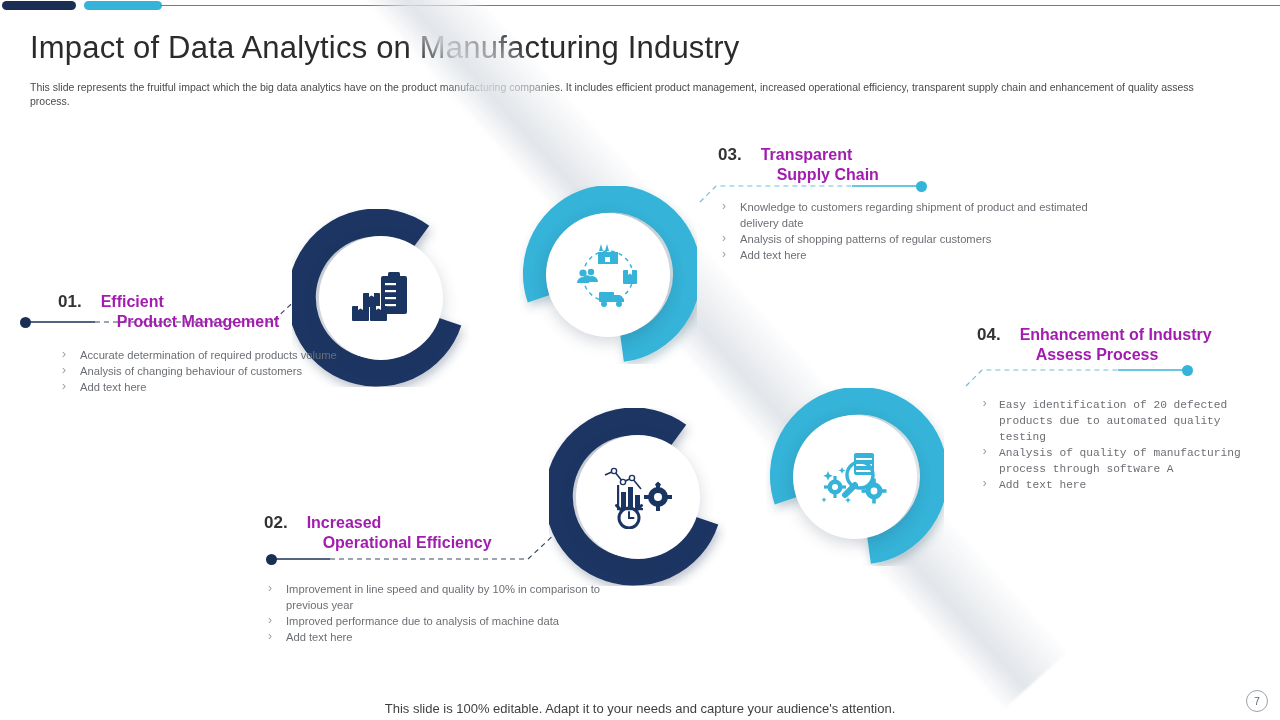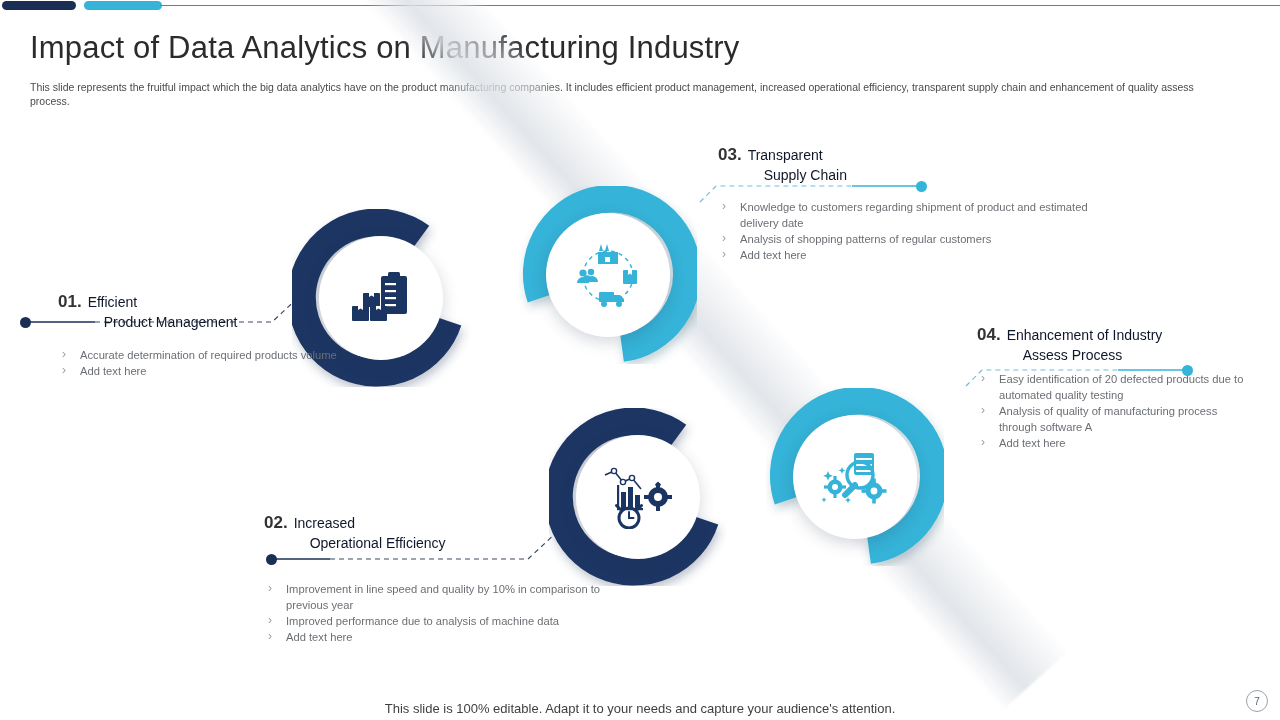--- a/index.html
+++ b/index.html
@@ -73,26 +73,26 @@
   }
   .glyph {
     position: absolute; left: 0; top: 0;
     width: 100%; height: 100%;
     display: flex; align-items: center; justify-content: center;
   }
 
   
   .callout { position: absolute; }
   .co-head {
-    display: flex; align-items: baseline; gap: 6px;
+    display: flex; align-items: baseline; gap: 19px;
     white-space: nowrap;
   }
   .co-num { font-size: 17px; font-weight: 700; color: #333333; }
   .co-title {
-    font-size: 14px; font-weight: 400; color: #0f172a;
+    font-size: 16px; font-weight: 700; color: #a21caf;
     line-height: 20px;
   }
   .co-title .l2 { display: block; padding-left: 16px; }
   .bullets { list-style: none; }
   .bullets li {
     position: relative;
     font-size: 11.2px; line-height: 16px;
     color: #6b6f74; padding-left: 22px; margin-bottom: 0px;
   }
   .bullets li::before {
@@ -341,20 +341,21 @@
   <div class="callout" style="left:18px; top:292px; width:320px;margin-left:40px;">
     <div class="co-head">
       <span class="co-num">01.</span>
       <span class="co-title">
         <span>Efficient</span>
         <span class="l2">Product Management</span>
       </span>
     </div>
     <ul class="bullets" style="margin-top:15px; margin-left:0px; width:300px;">
       <li>Accurate determination  of required  products volume</li>
+      <li>Analysis of changing behaviour  of customers</li>
       <li>Add text here</li>
     </ul>
   </div>
   <div class="dot dot-navy" style="left:20px; top:317px;"></div>
 
   <div class="callout" style="left:264px; top:513px; width:380px;">
     <div class="co-head">
       <span class="co-num">02.</span>
       <span class="co-title">
         <span>Increased</span>
@@ -386,21 +387,21 @@
   <div class="dot dot-cyan" style="left:916px; top:181px;"></div>
 
   <div class="callout" style="left:977px; top:325px; width:290px;">
     <div class="co-head">
       <span class="co-num">04.</span>
       <span class="co-title">
         <span>Enhancement of Industry</span>
         <span class="l2">Assess Process</span>
       </span>
     </div>
-    <ul class="bullets" style="margin-top:6px; margin-left:0px; width:275px;">
+    <ul class="bullets" style="margin-top:32px; margin-left:0px; width:275px;font-family:Liberation Mono, monospace;">
       <li>Easy identification of 20 defected  products due to automated  quality testing</li>
       <li>Analysis of quality of manufacturing  process through  software  A</li>
       <li>Add text here</li>
     </ul>
   </div>
   <div class="dot dot-cyan" style="left:1182px; top:365px;"></div>
 
   <div class="footer-note">This slide is 100% editable. Adapt it to your needs and capture your audience's attention.</div>
   <div class="page-num">7</div>
 

